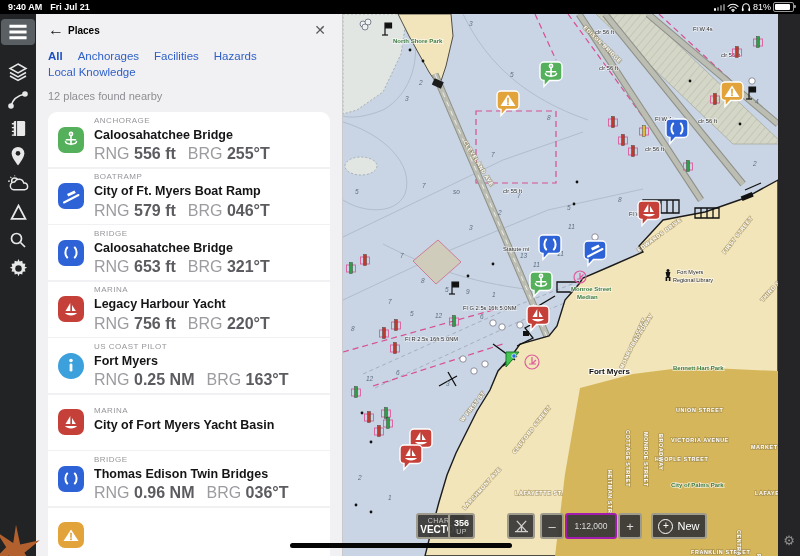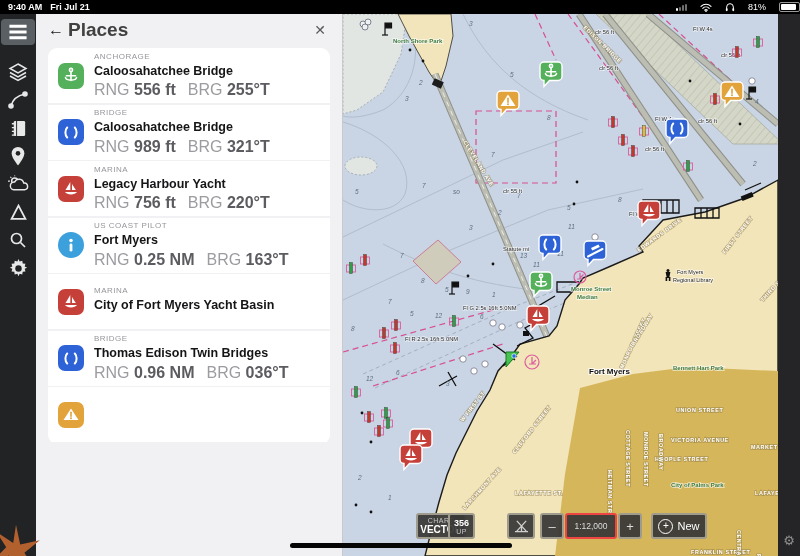--- a/index.html
+++ b/index.html
@@ -2,38 +2,38 @@
 <html><head>
 <meta charset="utf-8">
 <style>
   html,body{margin:0;padding:0;background:#000;}
   body{width:800px;height:556px;position:relative;overflow:hidden;
        font-family:"Liberation Sans",sans-serif;-webkit-font-smoothing:antialiased;}
   
   .statusbar{position:absolute;left:0;top:0;width:800px;height:14px;background:#000;color:#fff;
              display:flex;align-items:center;justify-content:space-between;font-size:9px;z-index:50;}
   .sb-left{padding-left:8px;display:flex;gap:8px;font-weight:bold;}
-  .sb-right{display:flex;align-items:center;gap:13px;}
+  .sb-right{padding-right:6px;display:flex;align-items:center;gap:2px;}
   .sig{display:flex;align-items:flex-end;gap:1px;height:8px;}
   .sig i{width:2px;background:#6e6e6e;border-radius:1px;display:block;}
   .sig i.on{background:#fff;}
   .batt{width:19px;height:8px;border:1px solid #9a9a9a;border-radius:2px;position:relative;}
   .batt::after{content:"";position:absolute;right:-3px;top:2px;width:2px;height:3px;background:#9a9a9a;border-radius:0 1px 1px 0;}
   .batt i{position:absolute;left:1px;top:1px;bottom:1px;width:81%;background:#fff;border-radius:1px;}
   
   .rail{position:absolute;left:0;top:14px;width:36px;height:542px;background:#212325;z-index:30;}
   .rail .ric{width:36px;height:28px;display:flex;align-items:center;justify-content:center;color:#e8e8e8;}
   .rail .ric.sel svg{background:#5a5f63;border-radius:4px;padding:3px 5px;}
   .logo{position:absolute;left:-12px;bottom:-26px;}
   
   .panel{position:absolute;left:36px;top:14px;width:307px;height:542px;background:#f1f1f3;z-index:20;
          border-right:1px solid #c9c9cc;box-sizing:border-box;}
   .phead{display:flex;align-items:center;height:32px;padding:0 12px;}
   .back{font-size:16px;color:#1c1c1e;width:20px;}
-  .ptitle{font-size:19px;font-weight:bold;color:#404040;flex:1;}
+  .ptitle{font-size:10px;font-weight:bold;color:#000000;flex:1;}
   .pclose{font-size:14px;color:#59595e;padding:0 4px;}
   .tabs{display:flex;flex-wrap:wrap;column-gap:15px;row-gap:4px;padding:4px 12px 0 12px;width:265px;}
   .tab{font-size:11.5px;color:#2e5fc8;}
   .tab.active{font-weight:bold;color:#1d4fc0;}
   .pcount{font-size:11px;color:#8e8e93;padding:12px 12px 8px 12px;}
   .plist{margin:2px 12px 0 12px;border-radius:9px;overflow:hidden;}
   .pitem{background:#fff;height:55px;margin-bottom:1.5px;display:flex;align-items:center;padding:0 10px;}
   .ibox{width:26px;height:26px;border-radius:7px;display:flex;align-items:center;justify-content:center;flex:none;}
   .ibox[data-type="anchorage"]{background:#55b05b;}
   .ibox[data-type="boatramp"]{background:#2e63d8;}
@@ -59,21 +59,21 @@
   .lbl-street{font-size:5.4px;fill:#ffffff;stroke:#8c7a4788;stroke-width:1.5px;letter-spacing:.6px;font-weight:bold;}
   
   .ctl{position:absolute;top:513px;height:26px;background:#3a3a38f2;border:2px solid #a09c8d;
        border-radius:3px;color:#fff;display:flex;flex-direction:column;align-items:center;justify-content:center;
        z-index:25;box-sizing:border-box;line-height:1;}
   .ctl .l1{font-size:7px;color:#c9c9c9;letter-spacing:.5px;}
   .ctl .l2{font-size:10px;font-weight:bold;margin-top:1px;}
   .zoombar{position:absolute;left:540px;top:513px;height:26px;display:flex;z-index:25;}
   .zoombar .zbtn{background:#3a3a38f2;border:2px solid #a09c8d;border-radius:3px;color:#ddd;width:24px;
         display:flex;align-items:center;justify-content:center;font-size:13px;box-sizing:border-box;margin-right:1px;}
-  .zoombar .zscale{background:#3a3a38f2;border:2px solid #ef4444;border-radius:3px;color:#ddd;width:52px;
+  .zoombar .zscale{background:#3a3a38f2;border:2px solid #a21caf;border-radius:3px;color:#ddd;width:52px;
         display:flex;align-items:center;justify-content:center;font-size:8.5px;box-sizing:border-box;margin-right:1px;}
   .newbtn{position:absolute;left:651px;top:513px;width:56px;height:26px;background:#3a3a38f2;border:2px solid #a09c8d;
         border-radius:3px;color:#fff;display:flex;align-items:center;justify-content:center;gap:4px;font-size:11px;z-index:25;box-sizing:border-box;}
   .newbtn .plus{width:13px;height:13px;border:1.4px solid #fff;border-radius:50%;display:flex;align-items:center;justify-content:center;font-size:10px;line-height:1;}
   
   .rstrip{position:absolute;left:778px;top:14px;width:22px;height:542px;background:#252527;z-index:28;
           display:flex;align-items:flex-end;justify-content:center;}
   .rgear{color:#8f8f8f;font-size:13px;padding-bottom:8px;}
   .homebar{position:absolute;left:290px;top:543px;width:222px;height:5px;background:#050505;border-radius:3px;z-index:60;}
 </style>
@@ -172,46 +172,68 @@
       </svg>
   </div>
 </div>
 
 <div class="panel">
   <div class="phead">
     <span class="back">←</span>
     <span class="ptitle">Places</span>
     <span class="pclose">✕</span>
   </div>
+  <div class="tabs">
+    <span class="tab active">All</span>
+    <span class="tab">Anchorages</span>
+    <span class="tab">Facilities</span>
+    <span class="tab">Hazards</span>
+    <span class="tab">Local Knowledge</span>
+  </div>
+  <div class="pcount">12 places found nearby</div>
   <div class="plist">
       <div class="pitem">
         <div class="ibox" data-type="anchorage">
        <svg width="22" height="19" viewBox="0 0 22 19">
             <use href="#g-anchor"></use>
           </svg>
      </div>
      <div class="itxt">
        <div class="icat">ANCHORAGE</div>
        <div class="iname">Caloosahatchee Bridge</div>
        <div class="imeta">
          RNG <b>556 ft</b><span class="sp"></span>BRG <b>255°T</b>
        </div>
      </div>
       </div>
       <div class="pitem">
+        <div class="ibox" data-type="boatramp">
+       <svg width="22" height="19" viewBox="0 0 22 19">
+            <use href="#g-boatramp"></use>
+          </svg>
+     </div>
+     <div class="itxt">
+       <div class="icat">BOATRAMP</div>
+       <div class="iname">City of Ft. Myers Boat Ramp</div>
+       <div class="imeta">
+         RNG <b>579 ft</b><span class="sp"></span>BRG <b>046°T</b>
+       </div>
+     </div>
+      </div>
+      <div class="pitem">
         <div class="ibox" data-type="bridge">
        <svg width="22" height="19" viewBox="0 0 22 19">
             <use href="#g-bridge"></use>
           </svg>
      </div>
      <div class="itxt">
        <div class="icat">BRIDGE</div>
        <div class="iname">Caloosahatchee Bridge</div>
        <div class="imeta">
-         RNG <b>989 ft</b><span class="sp"></span>BRG <b>321°T</b>
+         RNG <b>653 ft</b><span class="sp"></span>BRG <b>321°T</b>
        </div>
      </div>
       </div>
       <div class="pitem">
         <div class="ibox" data-type="marina">
        <svg width="22" height="19" viewBox="0 0 22 19">
             <use href="#g-marina"></use>
           </svg>
      </div>
      <div class="itxt">

